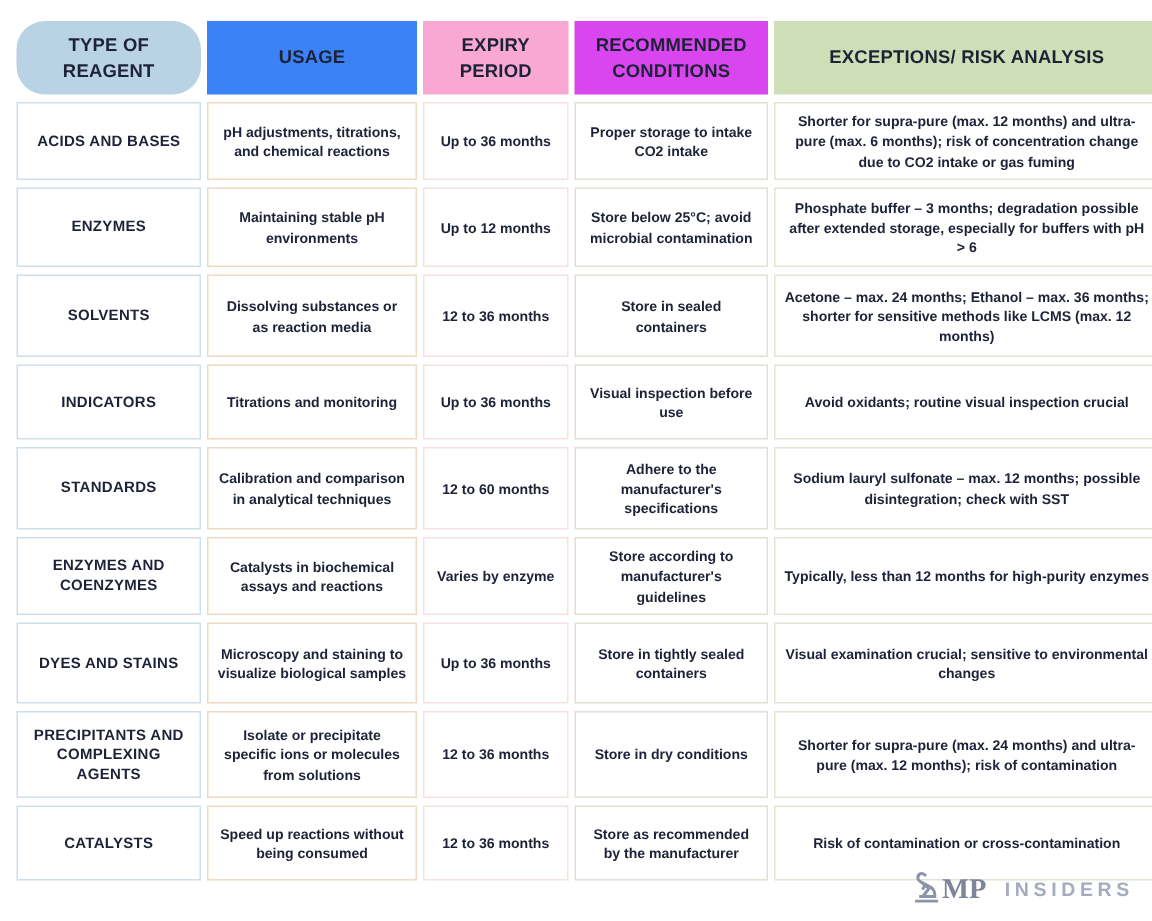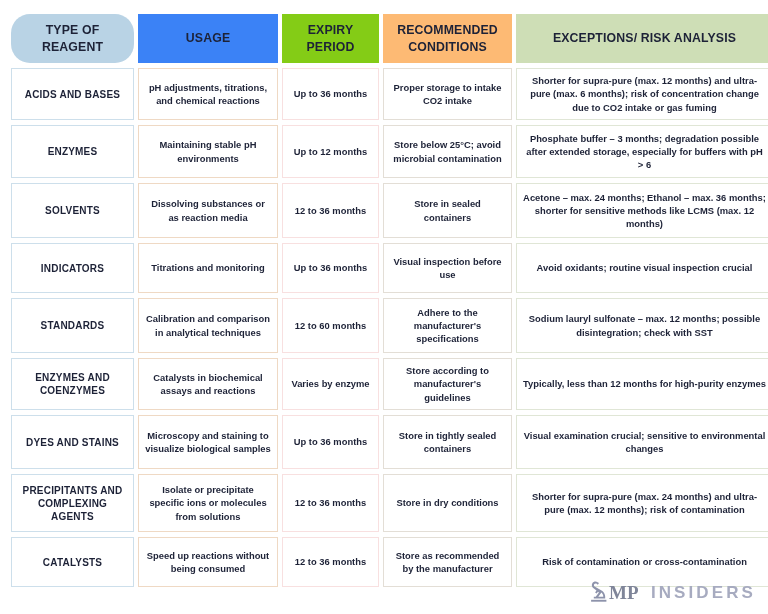--- a/index.html
+++ b/index.html
@@ -45,22 +45,22 @@
     text-align: center;
     vertical-align: middle;
     height: 49px;
     padding: 2px 4px;
     color: #1d2237;
     box-sizing: border-box;
   }
 
   th.h-type   { background: #b9d3e5; border-radius: 19px; }
   th.h-usage  { background: #3b82f6; }
-  th.h-expiry { background: #84cc16; }
-  th.h-cond   { background: #fdba74; }
+  th.h-expiry { background: #f9a8d4; }
+  th.h-cond   { background: #d946ef; }
   th.h-risk   { background: #cedeb6; }
 
   tbody td {
     background: #ffffff;
     font-size: 9.4px;
     font-weight: bold;
     line-height: 1.42;
     text-align: center;
     vertical-align: middle;
     padding: 5px 6px;
@@ -102,21 +102,21 @@
     user-select: none;
   }
   .logo-mark {
     display: flex;
     align-items: center;
     justify-content: center;
     height: 24px;
   }
   .logo-mark svg { display: block; }
   .logo-word {
-    font-size: 17px;
+    font-size: 13px;
     font-weight: bold;
     letter-spacing: 3.1px;
     color: #a7abc0;
     line-height: 1;
     margin-top: 1px;
     padding-left: 3px;
   }
 </style>
 </head>
 <body>

